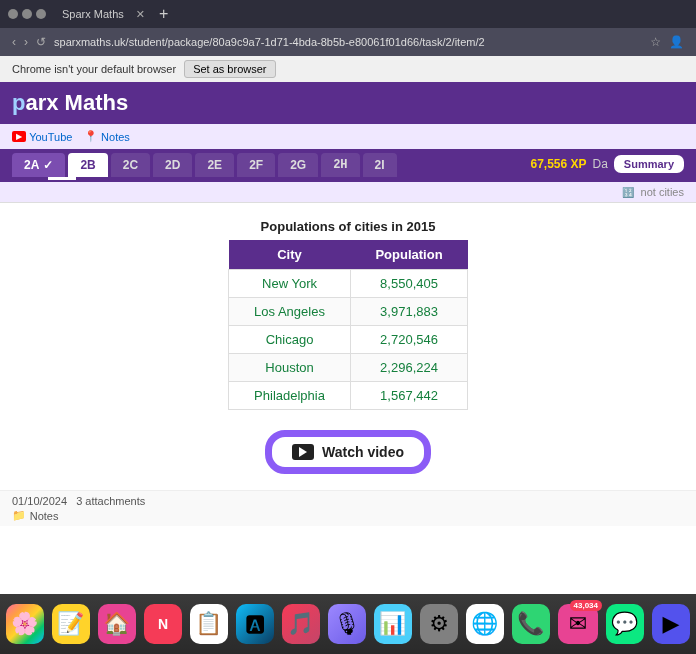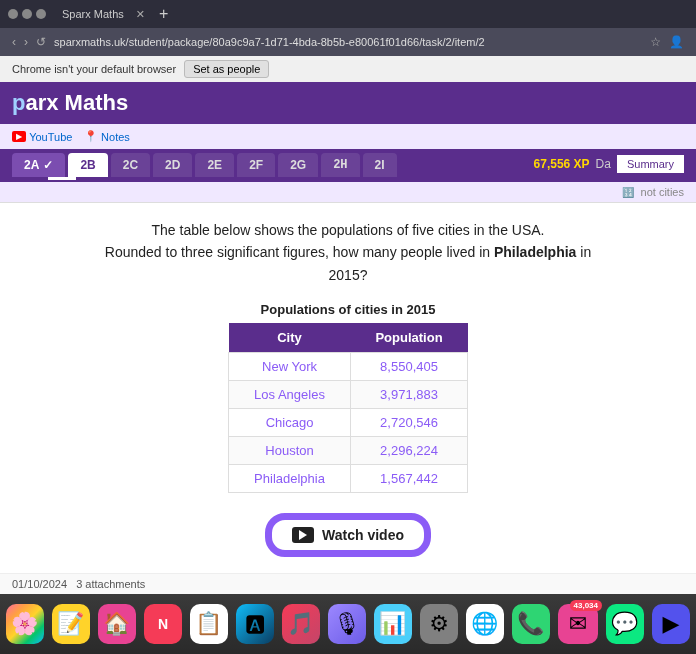--- a/index.html
+++ b/index.html
@@ -113,23 +113,23 @@
       display: flex;
       align-items: center;
       gap: 6px;
       margin-left: auto;
       padding-bottom: 4px;
     }
     .summary-btn {
       background: #fff;
       color: #5a2d8c;
       padding: 3px 10px;
-      border-radius: 0;
-      font-size: 11px;
-      font-weight: normal;
+      border-radius: 7px;
+      font-size: 11px;
+      font-weight: bold;
     }
 
     
     .calc-bar {
       background: #f0e8ff;
       padding: 4px 12px;
       display: flex;
       align-items: center;
       justify-content: flex-end;
       gap: 6px;
@@ -179,21 +179,21 @@
       padding: 7px 20px;
       font-size: 13px;
       text-align: center;
     }
     tbody tr td {
       padding: 6px 20px;
       font-size: 13px;
       text-align: center;
       border: 1px solid #ddd;
       background: #fff;
-      color: #8b5cf6;
+      color: #15803d;
     }
     tbody tr:nth-child(even) td {
       background: #fafafa;
     }
 
     
     .watch-video-btn {
       display: flex;
       align-items: center;
       gap: 8px;
@@ -301,21 +301,21 @@
     <span style="color:#aaa;font-size:12px;">‹</span>
     <span style="color:#aaa;font-size:12px;">›</span>
     <span style="color:#aaa;font-size:12px;">↺</span>
     <span class="address-text">sparxmaths.uk/student/package/80a9c9a7-1d71-4bda-8b5b-e80061f01d66/task/2/item/2</span>
     <span style="color:#aaa;font-size:12px;">☆</span>
     <span style="color:#aaa;font-size:12px;">👤</span>
   </div>
 
   <div class="notification-bar">
     <span>Chrome isn't your default browser</span>
-    <button class="set-default-btn">Set as people</button>
+    <button class="set-default-btn">Set as browser</button>
   </div>
 
   <div class="app-container">
 
     <div class="sparx-header">
       <div style="color:#fff;font-size:22px;font-weight:bold;">
         <span style="color:#a0d0ff;">p</span><span>arx Maths</span>
       </div>
     </div>
 
@@ -369,26 +369,20 @@
     <div style="background:#5a2d8c;padding:0 12px 2px;">
       <div style="width:28px;height:3px;background:#fff;margin-left:36px;"></div>
     </div>
 
     <div class="calc-bar">
       <span style="font-size:10px;">🔢</span>
       <span style="font-size:11px;color:#888;">not cities</span>
     </div>
 
     <div class="main-content">
-      <div class="question-text">
-        <span>The table below shows the populations of five cities in the USA.</span><br>
-        <span>Rounded to three significant figures, how many people lived in</span>
-        <strong>Philadelphia</strong>
-        <span>in 2015?</span>
-      </div>
 
       <div class="table-container">
         <div class="table-title">Populations of cities in 2015</div>
         <table>
           <thead>
             <tr>
               <th>City</th>
               <th>Population</th>
             </tr>
           </thead>

